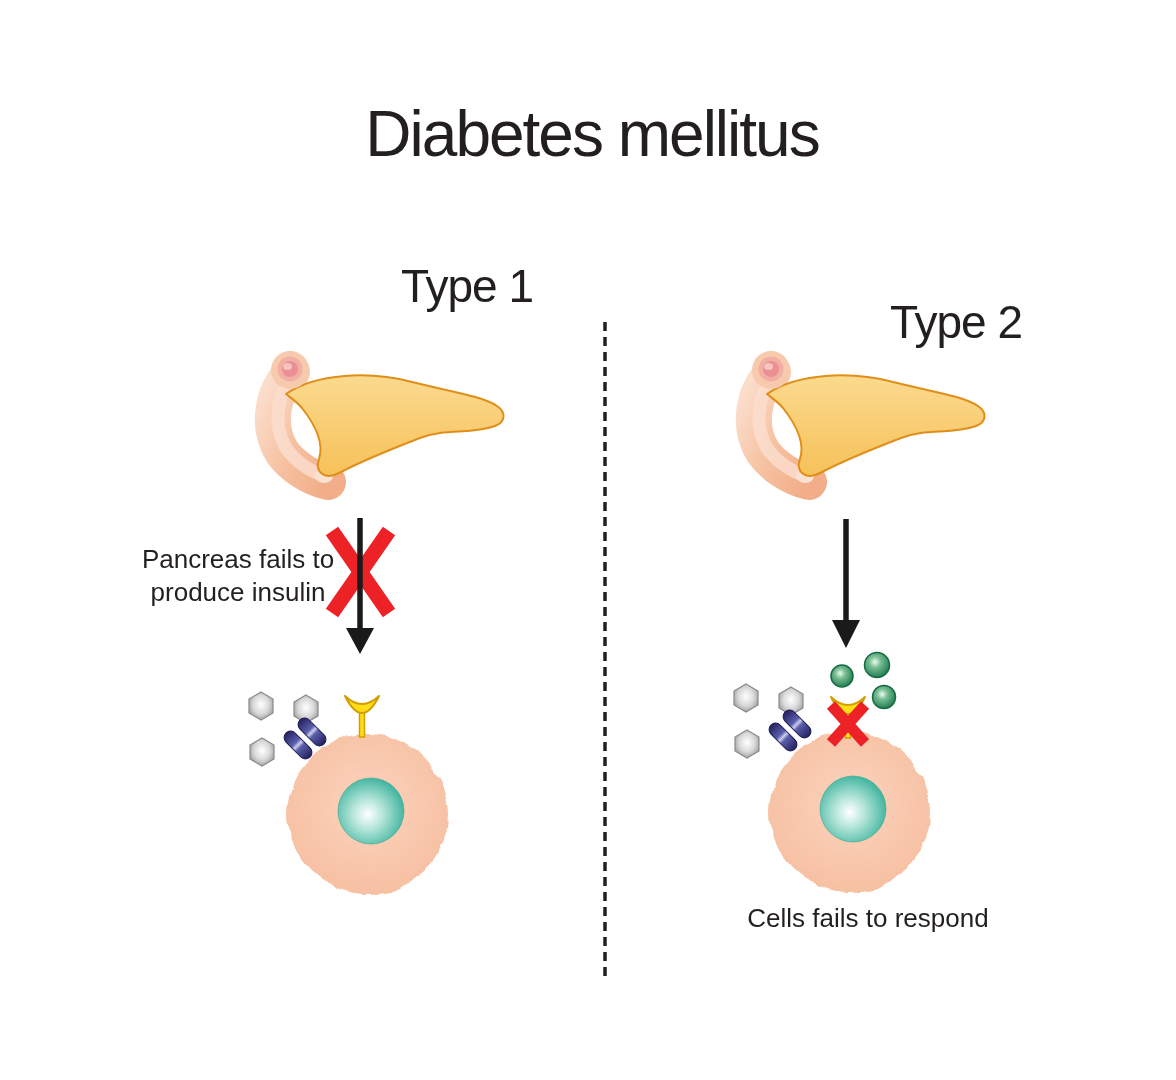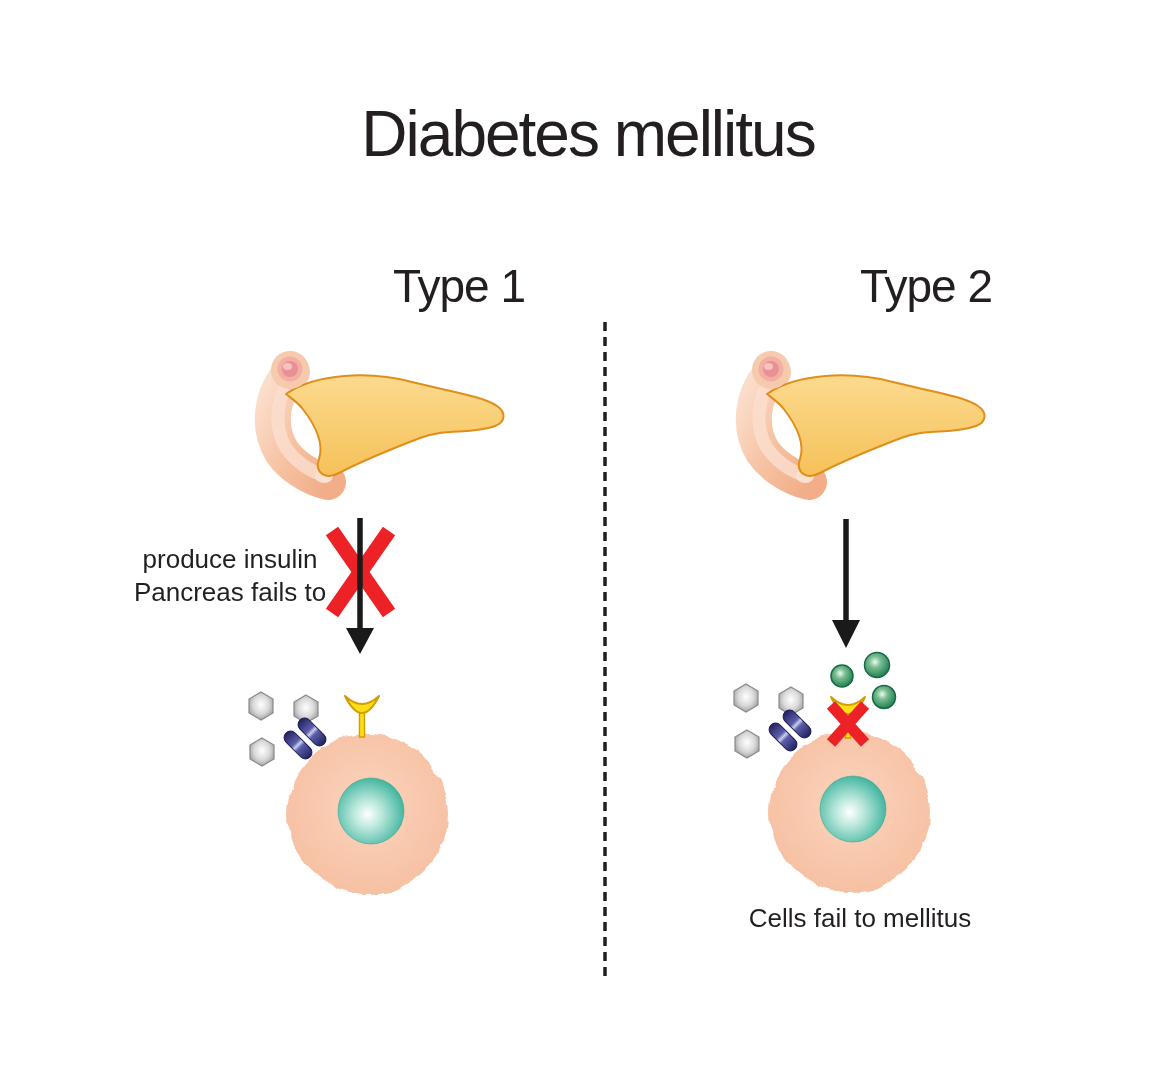--- a/index.html
+++ b/index.html
@@ -1,30 +1,30 @@
 <!DOCTYPE html>
 <html><head>
 <meta charset="utf-8">
 <style>
   html,body{margin:0;padding:0;background:#ffffff;}
   .stage{
     position:relative;width:1176px;height:1080px;background:#ffffff;
     font-family:"Liberation Sans", sans-serif;color:#231F20;overflow:hidden;
   }
-  .abs{position:absolute;}
+  .abs{position:absolute;padding-left:8px;}
   .title{
     left:0;right:0;top:100px;text-align:center;
     font-size:64px;line-height:68px;letter-spacing:-2px;font-weight:500;
   }
   .type-label{
     top:260px;width:280px;text-align:right;
     font-size:46px;line-height:52px;letter-spacing:-1px;font-weight:500;
   }
   .type-label.t1{left:245px;}
-  .type-label.t2{left:712px;}
+  .type-label.t2{left:734px;margin-top:36px;}
   .caption{
     font-size:26px;line-height:33px;text-align:center;font-weight:400;
   }
   .caption.c1{left:94px;top:543px;width:272px;}
   .caption.c2{left:688px;top:901px;width:344px;line-height:34px;}
   svg{position:absolute;left:0;top:0;}
 </style>
 </head>
 <body>
 
@@ -155,21 +155,21 @@
       </g>
     </g>
   </svg>
 
   <div class="abs title">Diabetes mellitus</div>
 
   <div class="abs type-label t1">Type 1</div>
   <div class="abs type-label t2">Type 2</div>
 
   <div class="abs caption c1">
+    <div>Pancreas fails to</div>
     <div>produce insulin</div>
-    <div>Pancreas fails to</div>
   </div>
 
   <div class="abs caption c2">
-    <div>Cells fail to mellitus</div>
+    <div>Cells fails to respond</div>
   </div>
 
 </div>
 
 </body></html>

